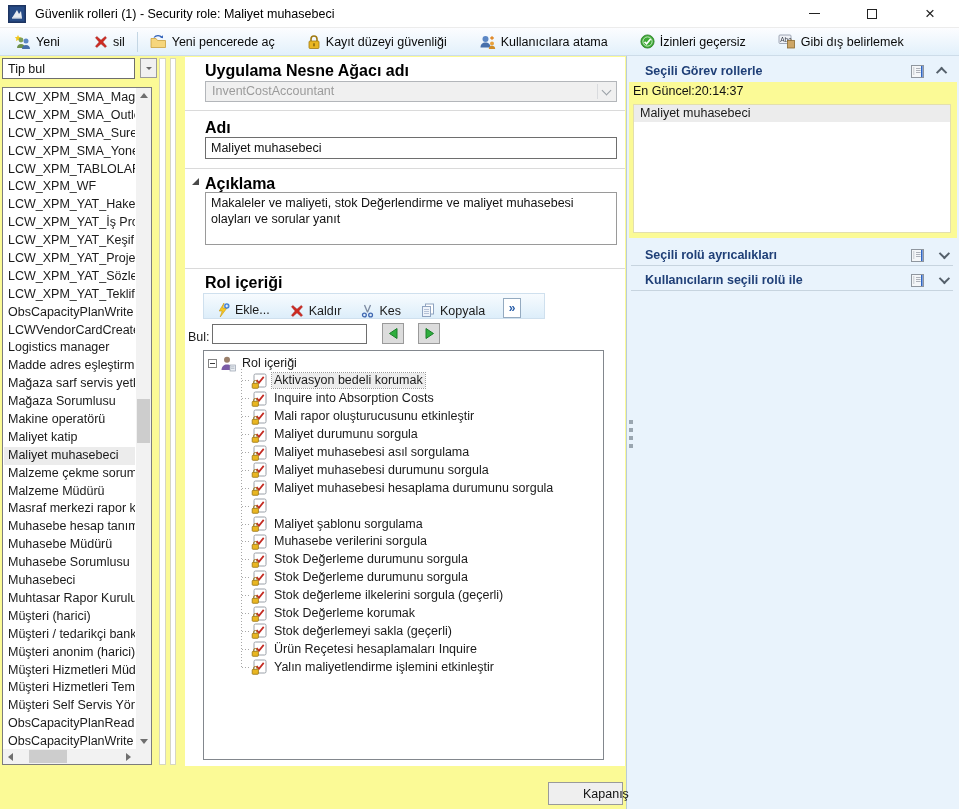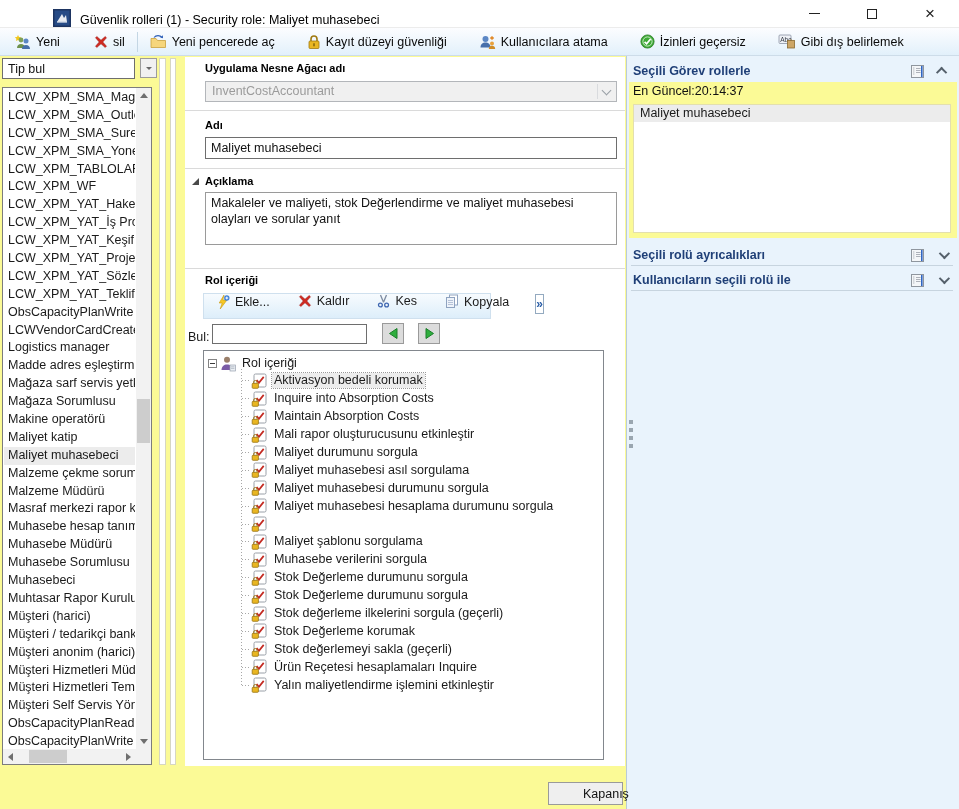--- a/index.html
+++ b/index.html
@@ -1,21 +1,21 @@
 <!DOCTYPE html>
 <html><head>
 <meta charset="utf-8">
 <style>
   * { margin:0; padding:0; box-sizing:border-box; }
   html,body { width:959px; height:809px; overflow:hidden; }
   body { font-family:"Liberation Sans","DejaVu Sans",sans-serif; font-size:12px; color:#1a1a1a; }
   .window { position:absolute; inset:0; width:959px; height:809px; background:#fff; outline:1px solid #8a8a8a; outline-offset:-1px; }
 
   
-  .titlebar { position:absolute; left:0; top:0; width:959px; height:27px; background:#fff; display:flex; align-items:flex-end;padding-left:45px; }
+  .titlebar { position:absolute; left:0; top:0; width:959px; height:27px; background:#fff; display:flex; align-items:center; }
   .app-icon { margin-left:8px; width:18px; height:18px; flex:0 0 auto; }
   .title-text { margin-left:9px; font-size:12.5px; color:#000; white-space:nowrap; }
   .win-controls { margin-left:auto; display:flex; height:27px; }
   .winbtn { width:58px; height:27px; display:flex; align-items:center; justify-content:center; color:#222; font-size:14px; cursor:default; }
   .glyph-min { width:11px; height:1px; background:#222; display:inline-block; }
   .glyph-max { width:10px; height:10px; border:1px solid #222; display:inline-block; }
   .glyph-close { font-size:17px; line-height:10px; }
 
   
   .toolbar { position:absolute; left:0; top:27px; width:959px; height:29px;
@@ -48,30 +48,30 @@
   .tri-right { border:4px solid transparent; border-left:5px solid #6f6f6f; margin-right:-4px; }
   .vthumb { position:absolute; left:1px; width:13px; height:44px; top:47%; background:#cdcdcd; }
   .hthumb { position:absolute; top:1px; height:13px; left:26px; width:38px; background:#cdcdcd; }
 
   .splitbar1 { position:absolute; left:159px; top:58px; width:7px; height:707px; background:#fff; border:1px solid #d6d6c2; }
   .splitbar2 { position:absolute; left:170px; top:58px; width:6px; height:707px; background:#fff; border:1px solid #d6d6c2; }
 
   
   .main { position:absolute; left:185px; top:57px; width:440px; height:709px; background:#fff; }
   .sep { position:absolute; left:0; width:440px; height:1px; background:#dadada; }
-  .blabel { position:absolute; font-weight:bold; font-size:11px; color:#000; white-space:nowrap; }
+  .blabel { position:absolute; font-weight:bold; font-size:16px; color:#000; white-space:nowrap; }
   .combo { position:absolute; left:20px; top:24px; width:412px; height:21px; background:#f0f0f0; border:1px solid #b3b6ba; color:#9b9b9b; font-size:12.5px; line-height:19px; padding-left:6px; }
   .combo-arrow { position:absolute; right:2px; top:2px; bottom:2px; width:17px; border-left:1px solid #d9dbde; display:flex; align-items:center; justify-content:center; }
   .combo-arrow::after { content:""; width:6px; height:6px; border-left:1px solid #9aa0a6; border-bottom:1px solid #9aa0a6; transform:rotate(-45deg); margin-top:-3px; }
   .txt-input { position:absolute; border:1px solid #6e6e6e; background:#fff; font-family:inherit; font-size:12.5px; color:#111; padding:0 5px; }
   .desc-area { position:absolute; left:20px; top:135px; width:412px; height:53px; border:1px solid #9a9a9a; background:#fff; font-family:inherit; font-size:12.5px; color:#111; padding:2px 5px; line-height:16px; resize:none; overflow:hidden; }
   .acik-tri { position:absolute; left:7px; top:121px; width:0; height:0; border-left:7px solid transparent; border-bottom:7px solid #4a4a4a; transform:rotate(0deg); }
 
-  .rc-toolbar { position:absolute; left:18px; top:236px; width:288px; height:26px;
-    background:linear-gradient(#f7fbfe,#ddeefa); border:1px solid #cfe0ee; display:flex; align-items:flex-start;gap:8px; }
+  .rc-toolbar { position:absolute; left:18px; top:236px; width:342px; height:26px;
+    background:linear-gradient(#f7fbfe,#ddeefa); border:1px solid #cfe0ee; display:flex; align-items:flex-end; }
   .rc-btn { display:flex; align-items:center; gap:5px; font-size:12.5px; margin-left:20px; cursor:default; }
   .rc-btn:first-child { margin-left:12px; }
   .more-btn { margin-left:18px; width:18px; height:20px; background:#fff; border:1px solid #94aac0; color:#2a5ea8; font-weight:bold; font-size:12px; display:flex; align-items:center; justify-content:center; }
 
   .bul-label { position:absolute; left:3px; top:273px; font-size:12.5px; }
   .bul-input { left:27px; top:267px; width:155px; height:20px; }
   .nav-btn { position:absolute; top:266px; width:22px; height:21px; background:#dcdcdc; border:1px solid #9a9a9a; display:flex; align-items:center; justify-content:center; }
   .nav-prev { left:197px; } .nav-next { left:233px; }
 
   .treebox { position:absolute; left:18px; top:293px; width:401px; height:410px; border:1px solid #82878d; background:#fff; overflow:hidden; padding-top:3px; }
@@ -83,21 +83,21 @@
     background:repeating-linear-gradient(to bottom,#a8a8a8 0 1px,transparent 1px 3px); }
   .tree-row { display:flex; align-items:center; height:17.9px; padding-left:38px; font-size:12.5px; cursor:default; }
   .tree-row::before { content:""; width:8px; height:1px; background:repeating-linear-gradient(to right,#a8a8a8 0 1px,transparent 1px 3px); margin-right:1px; flex:0 0 auto; }
   .tree-row svg { flex:0 0 auto; margin-right:5px; }
   .tree-label { white-space:nowrap; padding:0 2px; line-height:15px; }
   .tree-row.selected .tree-label { background:#ededed; outline:1px dotted #9a9a9a; }
 
   
   .rightpanel { position:absolute; left:626px; top:56px; width:333px; height:753px; background:#e9f3fc; border-left:1px solid #b9cbd9; }
   .rp-header { position:absolute; left:2px; width:328px; height:20px; display:flex; align-items:center; }
-  .rp-title { margin-left:4px; font-weight:bold; font-size:12.5px; color:#1f3f77; white-space:nowrap; }
+  .rp-title { margin-left:16px; font-weight:bold; font-size:12.5px; color:#1f3f77; white-space:nowrap; }
   .rp-icons { margin-left:auto; display:flex; align-items:center; gap:14px; margin-right:10px; }
   .chev { width:8px; height:8px; border-left:2px solid #55606b; border-top:2px solid #55606b; flex:0 0 auto; }
   .chev.up { transform:rotate(45deg) translateY(2px); }
   .chev.down { transform:rotate(225deg) translateY(2px); }
   .rp-sep { position:absolute; left:4px; width:322px; height:1px; background:#c7d4df; }
 
   .rp-yellow { position:absolute; left:2px; top:26px; width:328px; height:156px; background:#fbfa96; }
   .rp-status { position:absolute; left:4px; top:2px; font-size:12.5px; color:#111; }
   .rp-list { position:absolute; left:4px; top:22px; right:6px; bottom:5px; background:#fff; border:1px solid #e3dfae; overflow:hidden; }
   .rp-row { height:17px; line-height:17px; padding-left:6px; font-size:12.5px; white-space:nowrap; }
@@ -399,29 +399,20 @@
           <div class="tree-row">
             <svg width="16" height="16" viewBox="0 0 16 16">
               <rect x="3" y="1" width="12" height="13" rx="1.5" fill="#fff" stroke="#9aa0a8"></rect>
               <path d="M5.6 7l2.3 2.9 4.8-6" stroke="#c32a22" stroke-width="1.7" fill="none"></path>
               <path d="M2.6 10.4V9.2a1.7 1.7 0 013.4 0v1.2" fill="none" stroke="#97720f" stroke-width="0.9"></path>
               <rect x="1.2" y="10.3" width="6.2" height="5" rx="0.8" fill="#e9b621" stroke="#97720f" stroke-width="0.8"></rect>
             </svg>
             <span class="tree-label">Inquire into Absorption Costs</span>
           </div>
 
-          <div class="tree-row">
-            <svg width="16" height="16" viewBox="0 0 16 16">
-              <rect x="3" y="1" width="12" height="13" rx="1.5" fill="#fff" stroke="#9aa0a8"></rect>
-              <path d="M5.6 7l2.3 2.9 4.8-6" stroke="#c32a22" stroke-width="1.7" fill="none"></path>
-              <path d="M2.6 10.4V9.2a1.7 1.7 0 013.4 0v1.2" fill="none" stroke="#97720f" stroke-width="0.9"></path>
-              <rect x="1.2" y="10.3" width="6.2" height="5" rx="0.8" fill="#e9b621" stroke="#97720f" stroke-width="0.8"></rect>
-            </svg>
-            <span class="tree-label">Maintain Absorption Costs</span>
-          </div>
 
           <div class="tree-row">
             <svg width="16" height="16" viewBox="0 0 16 16">
               <rect x="3" y="1" width="12" height="13" rx="1.5" fill="#fff" stroke="#9aa0a8"></rect>
               <path d="M5.6 7l2.3 2.9 4.8-6" stroke="#c32a22" stroke-width="1.7" fill="none"></path>
               <path d="M2.6 10.4V9.2a1.7 1.7 0 013.4 0v1.2" fill="none" stroke="#97720f" stroke-width="0.9"></path>
               <rect x="1.2" y="10.3" width="6.2" height="5" rx="0.8" fill="#e9b621" stroke="#97720f" stroke-width="0.8"></rect>
             </svg>
             <span class="tree-label">Mali rapor oluşturucusunu etkinleştir</span>
           </div>

